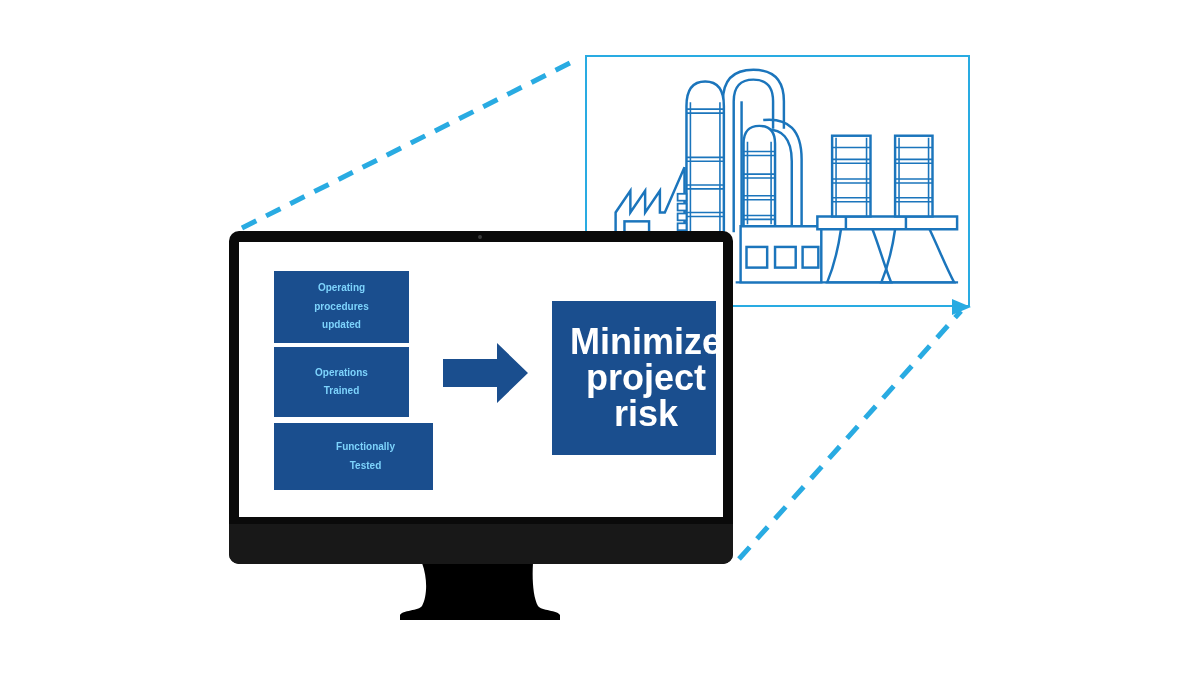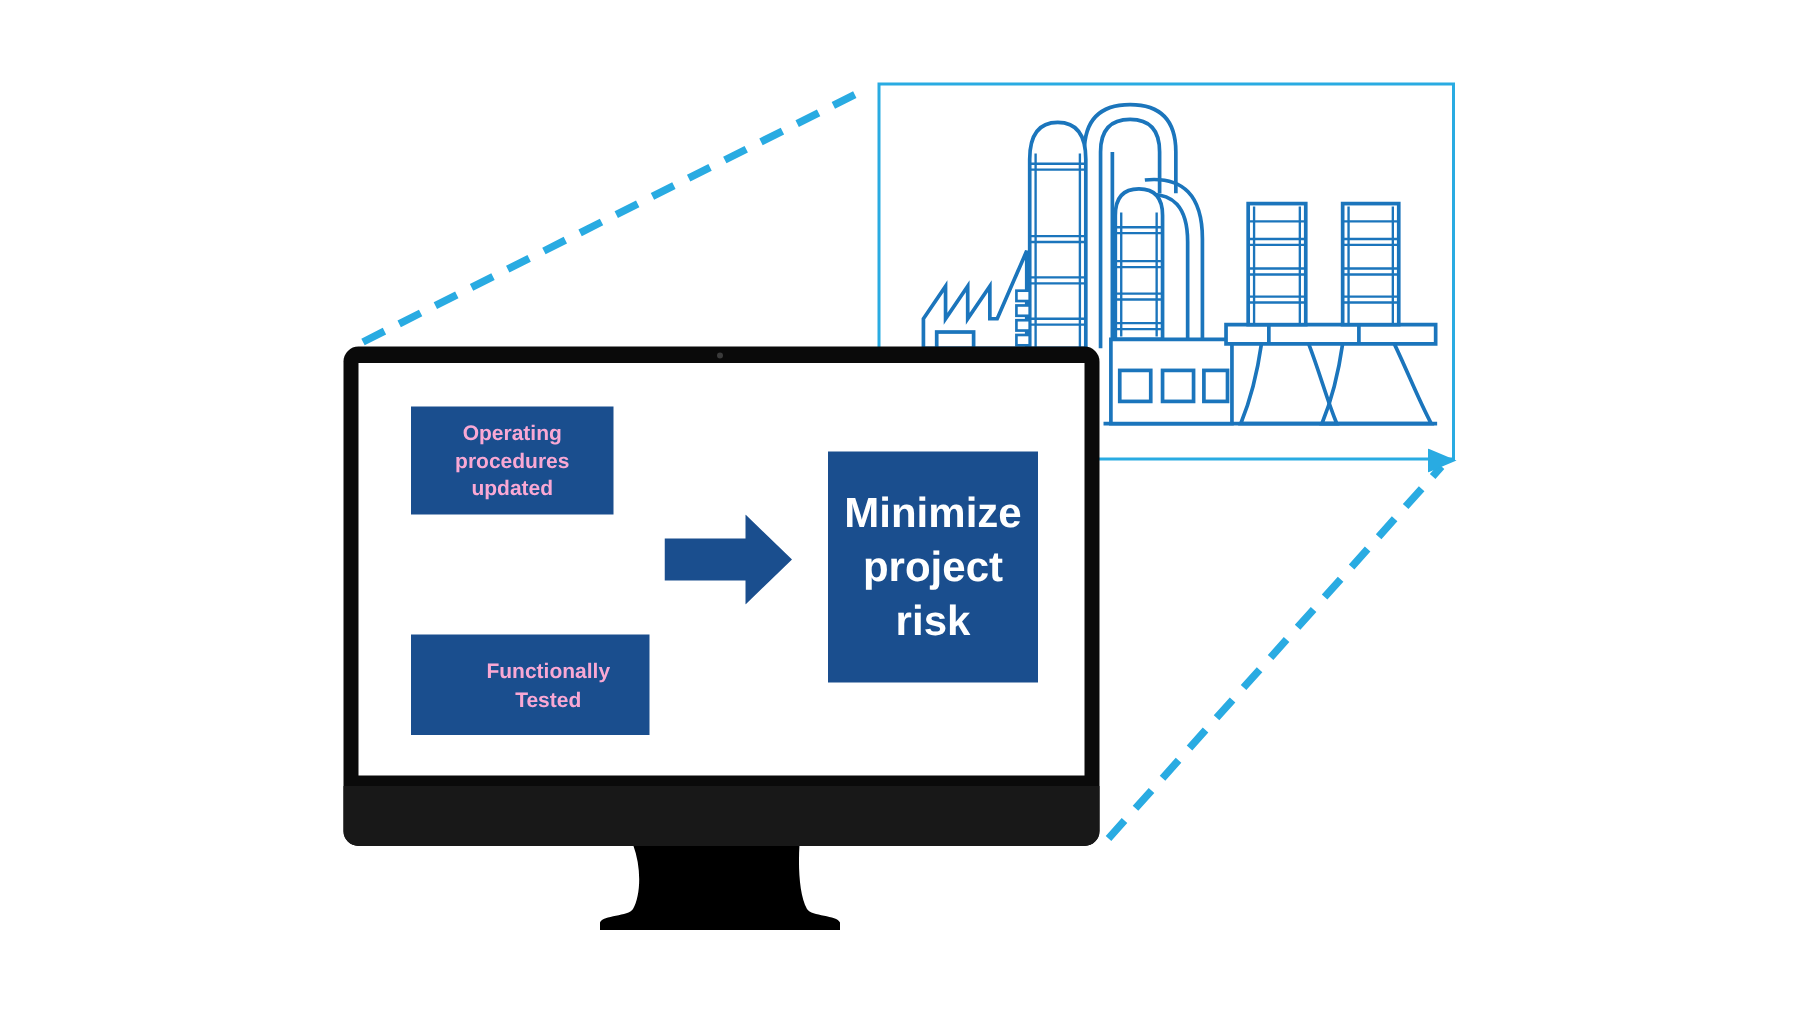--- a/index.html
+++ b/index.html
@@ -36,34 +36,35 @@
   .webcam-dot{
     position:absolute;left:249px;top:4px;width:4px;height:4px;border-radius:50%;
     background:#3a3a3a;
   }
   .screen{
     position:absolute;left:10px;top:11px;width:484px;height:275px;
     background:var(--screen-white);
   }
   .step-box{
     position:absolute;left:35px;width:135px;background:var(--dark-blue);
-    color:#f9a8d4;font-weight:bold;font-size:14px;line-height:18.5px;
+    color:#7dd3fc;font-weight:bold;font-size:10px;line-height:18.5px;
     display:flex;align-items:center;justify-content:center;text-align:center;
     white-space:pre-line;
   }
   .step-1{top:29px;height:72px;}
   .step-2{top:105px;height:70px;}
   .step-3{top:181px;height:67px;padding-left:24px;}
   .flow-arrow{position:absolute;left:204px;top:101px;width:85px;height:60px;}
   .result-box{
     position:absolute;left:313px;top:59px;width:140px;height:154px;
     background:var(--dark-blue);color:#fff;font-weight:bold;
-    font-size:28px;line-height:36px;
+    font-size:36px;line-height:36px;
     display:flex;align-items:center;justify-content:center;text-align:center;
     white-space:pre-line;
+    padding-left:24px;
   }
 
   
   .stand-svg{position:absolute;left:400px;top:563px;width:160px;height:58px;z-index:3;}
 </style>
 </head>
 <body>
 
 <div class="stage">
 
@@ -125,20 +126,22 @@
     <polygon points="2,0 21,8 2,16" fill="#29ABE2"></polygon>
   </svg>
 
   <div class="monitor">
     <div class="monitor-chin"></div>
     <div class="webcam-dot"></div>
     <div class="screen">
       <div class="step-box step-1">Operating
 procedures
 updated</div>
+      <div class="step-box step-2">Operations
+Trained</div>
       <div class="step-box step-3">Functionally
 Tested</div>
       <svg class="flow-arrow" viewBox="0 0 85 60" xmlns="http://www.w3.org/2000/svg">
         <polygon points="0,16 54,16 54,0 85,30 54,60 54,44 0,44" fill="#1A4E8E"></polygon>
       </svg>
       <div class="result-box">Minimize
 project
 risk</div>
     </div>
   </div>

